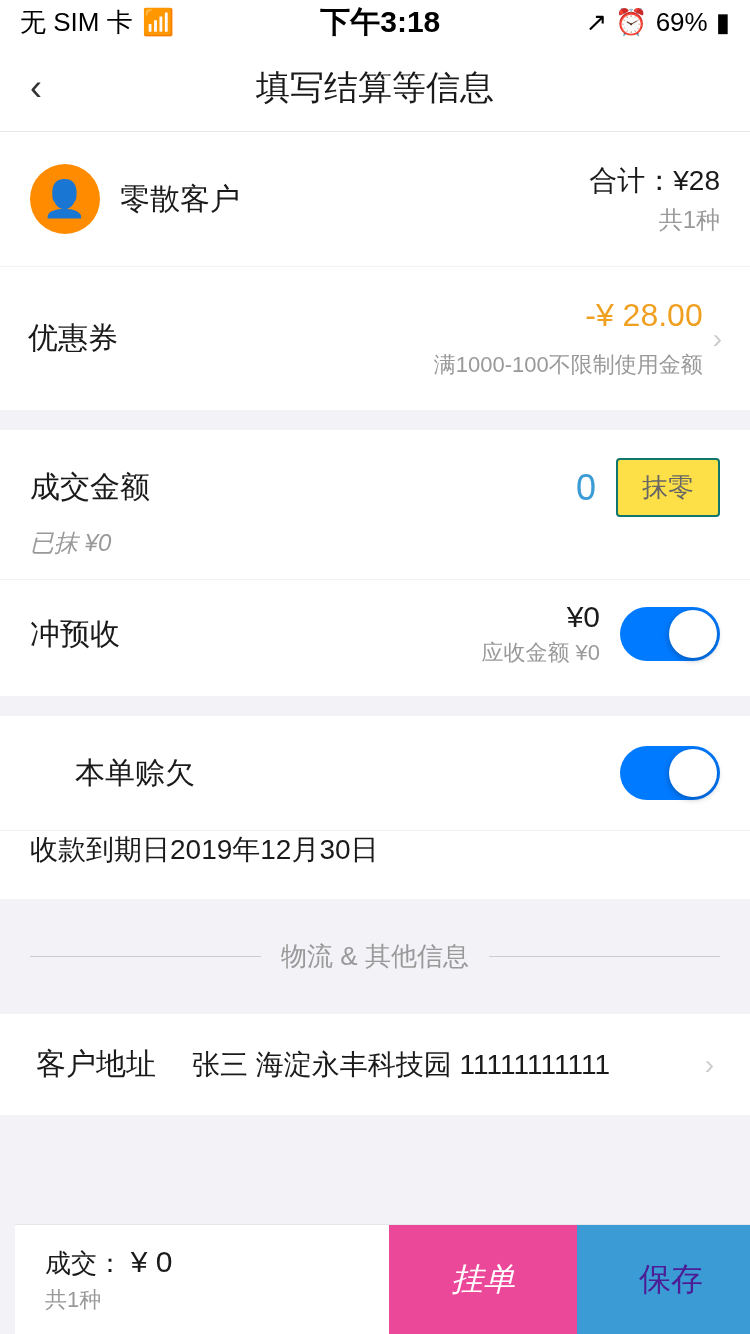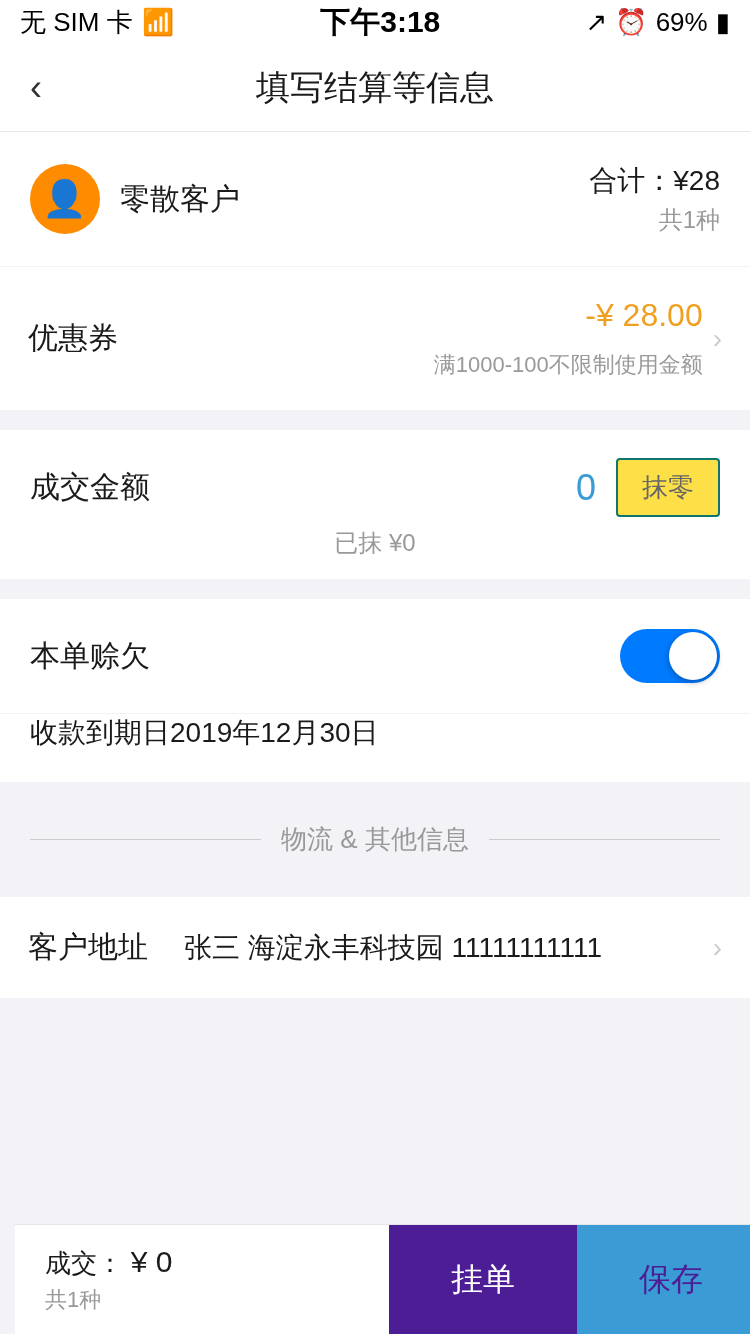--- a/index.html
+++ b/index.html
@@ -173,21 +173,22 @@
       padding: 10px 24px;
       font-size: 26px;
       color: #666;
       background: #fde047;
       cursor: pointer;
     }
     .txn-sub {
       font-size: 24px;
       color: #999;
       padding: 0 30px 20px;
-      text-align: center;
+      text-align: left;
+      font-style: italic;
     }
 
     
     .prereceive-row {
       display: flex;
       align-items: center;
       justify-content: space-between;
       padding: 20px 30px 28px;
       border-top: 1px solid #f2f2f7;
     }
@@ -243,20 +244,21 @@
     }
     .debt-row {
       display: flex;
       align-items: center;
       justify-content: space-between;
       padding: 30px 30px;
     }
     .debt-label {
       font-size: 30px;
       color: #1a1a1a;
+      margin-left: 45px;
     }
 
     
     .date-row {
       display: flex;
       align-items: center;
       padding: 0 30px 30px;
       border-top: 1px solid #f2f2f7;
     }
     .date-label {
@@ -291,21 +293,21 @@
 
     
     .address-section {
       background: #fff;
       margin-top: 20px;
     }
     .address-row {
       display: flex;
       align-items: center;
       justify-content: space-between;
-      padding: 30px 28px;
+      padding: 30px 36px;
     }
     .address-label {
       font-size: 30px;
       color: #1a1a1a;
       min-width: 100px;
     }
     .address-value {
       font-size: 28px;
       color: #1a1a1a;
       flex: 1;
@@ -340,30 +342,31 @@
     .bottom-deal-count {
       font-size: 22px;
       color: #999;
       margin-top: 4px;
     }
     .bottom-actions {
       display: flex;
       height: 100%;
     }
     .btn-hang {
-      background: #4c1d95;
+      background: #ec4899;
       color: #fff;
       font-size: 32px;
       font-weight: 500;
       width: 188px;
       height: 100%;
       display: flex;
       align-items: center;
       justify-content: center;
       cursor: pointer;
+      font-style: italic;
     }
     .btn-save {
       background: #3a9bd5;
       color: #4c1d95;
       font-size: 32px;
       font-weight: 500;
       width: 188px;
       height: 100%;
       display: flex;
       align-items: center;
@@ -428,20 +431,32 @@
   <div class="txn-section">
     <div class="txn-row">
       <span class="txn-label">成交金额</span>
       <div class="txn-right">
         <span class="txn-amount">0</span>
         <button class="round-btn">抹零</button>
       </div>
     </div>
     <div class="txn-sub">已抹  ¥0</div>
 
+    <div class="prereceive-row">
+      <span class="prereceive-label">冲预收</span>
+      <div class="prereceive-right">
+        <div class="prereceive-amount-block">
+          <div class="prereceive-amount">¥0</div>
+          <div class="prereceive-sub">应收金额 ¥0</div>
+        </div>
+        <div class="toggle on">
+          <div class="toggle-knob"></div>
+        </div>
+      </div>
+    </div>
   </div>
 
   <div class="debt-section">
     <div class="debt-row">
       <span class="debt-label">本单赊欠</span>
       <div class="toggle on">
         <div class="toggle-knob"></div>
       </div>
     </div>
 

